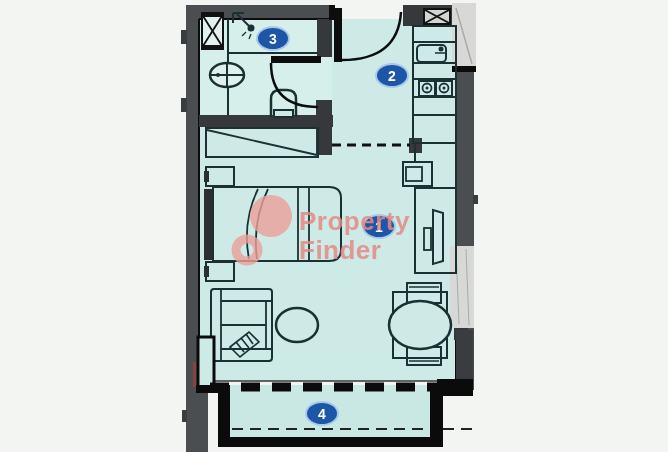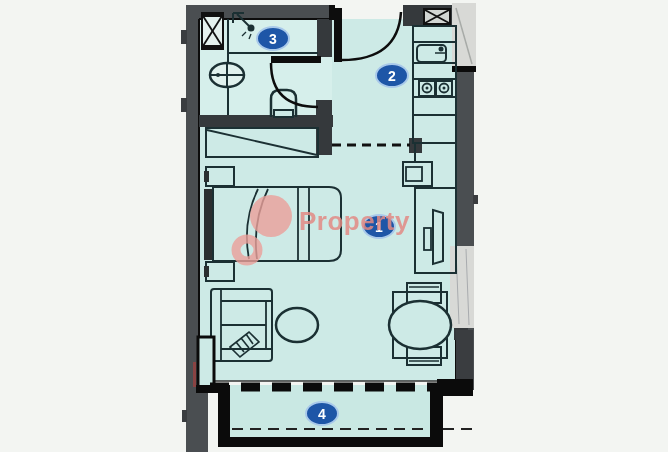--- a/index.html
+++ b/index.html
@@ -226,16 +226,17 @@
     <span>4</span>
   </div>
 
   <div id="watermark">
     <svg id="wm-logo" viewBox="0 0 66 78">
       <circle cx="40" cy="23" r="21" fill="#eba09a"></circle>
       <circle cx="16" cy="57" r="11" fill="none" stroke="#eba09a" stroke-width="9"></circle>
     </svg>
     <div id="wm-text">
       <div>Property</div>
+      <div>Finder</div>
     </div>
   </div>
 
 </div>
 
 </body></html>

